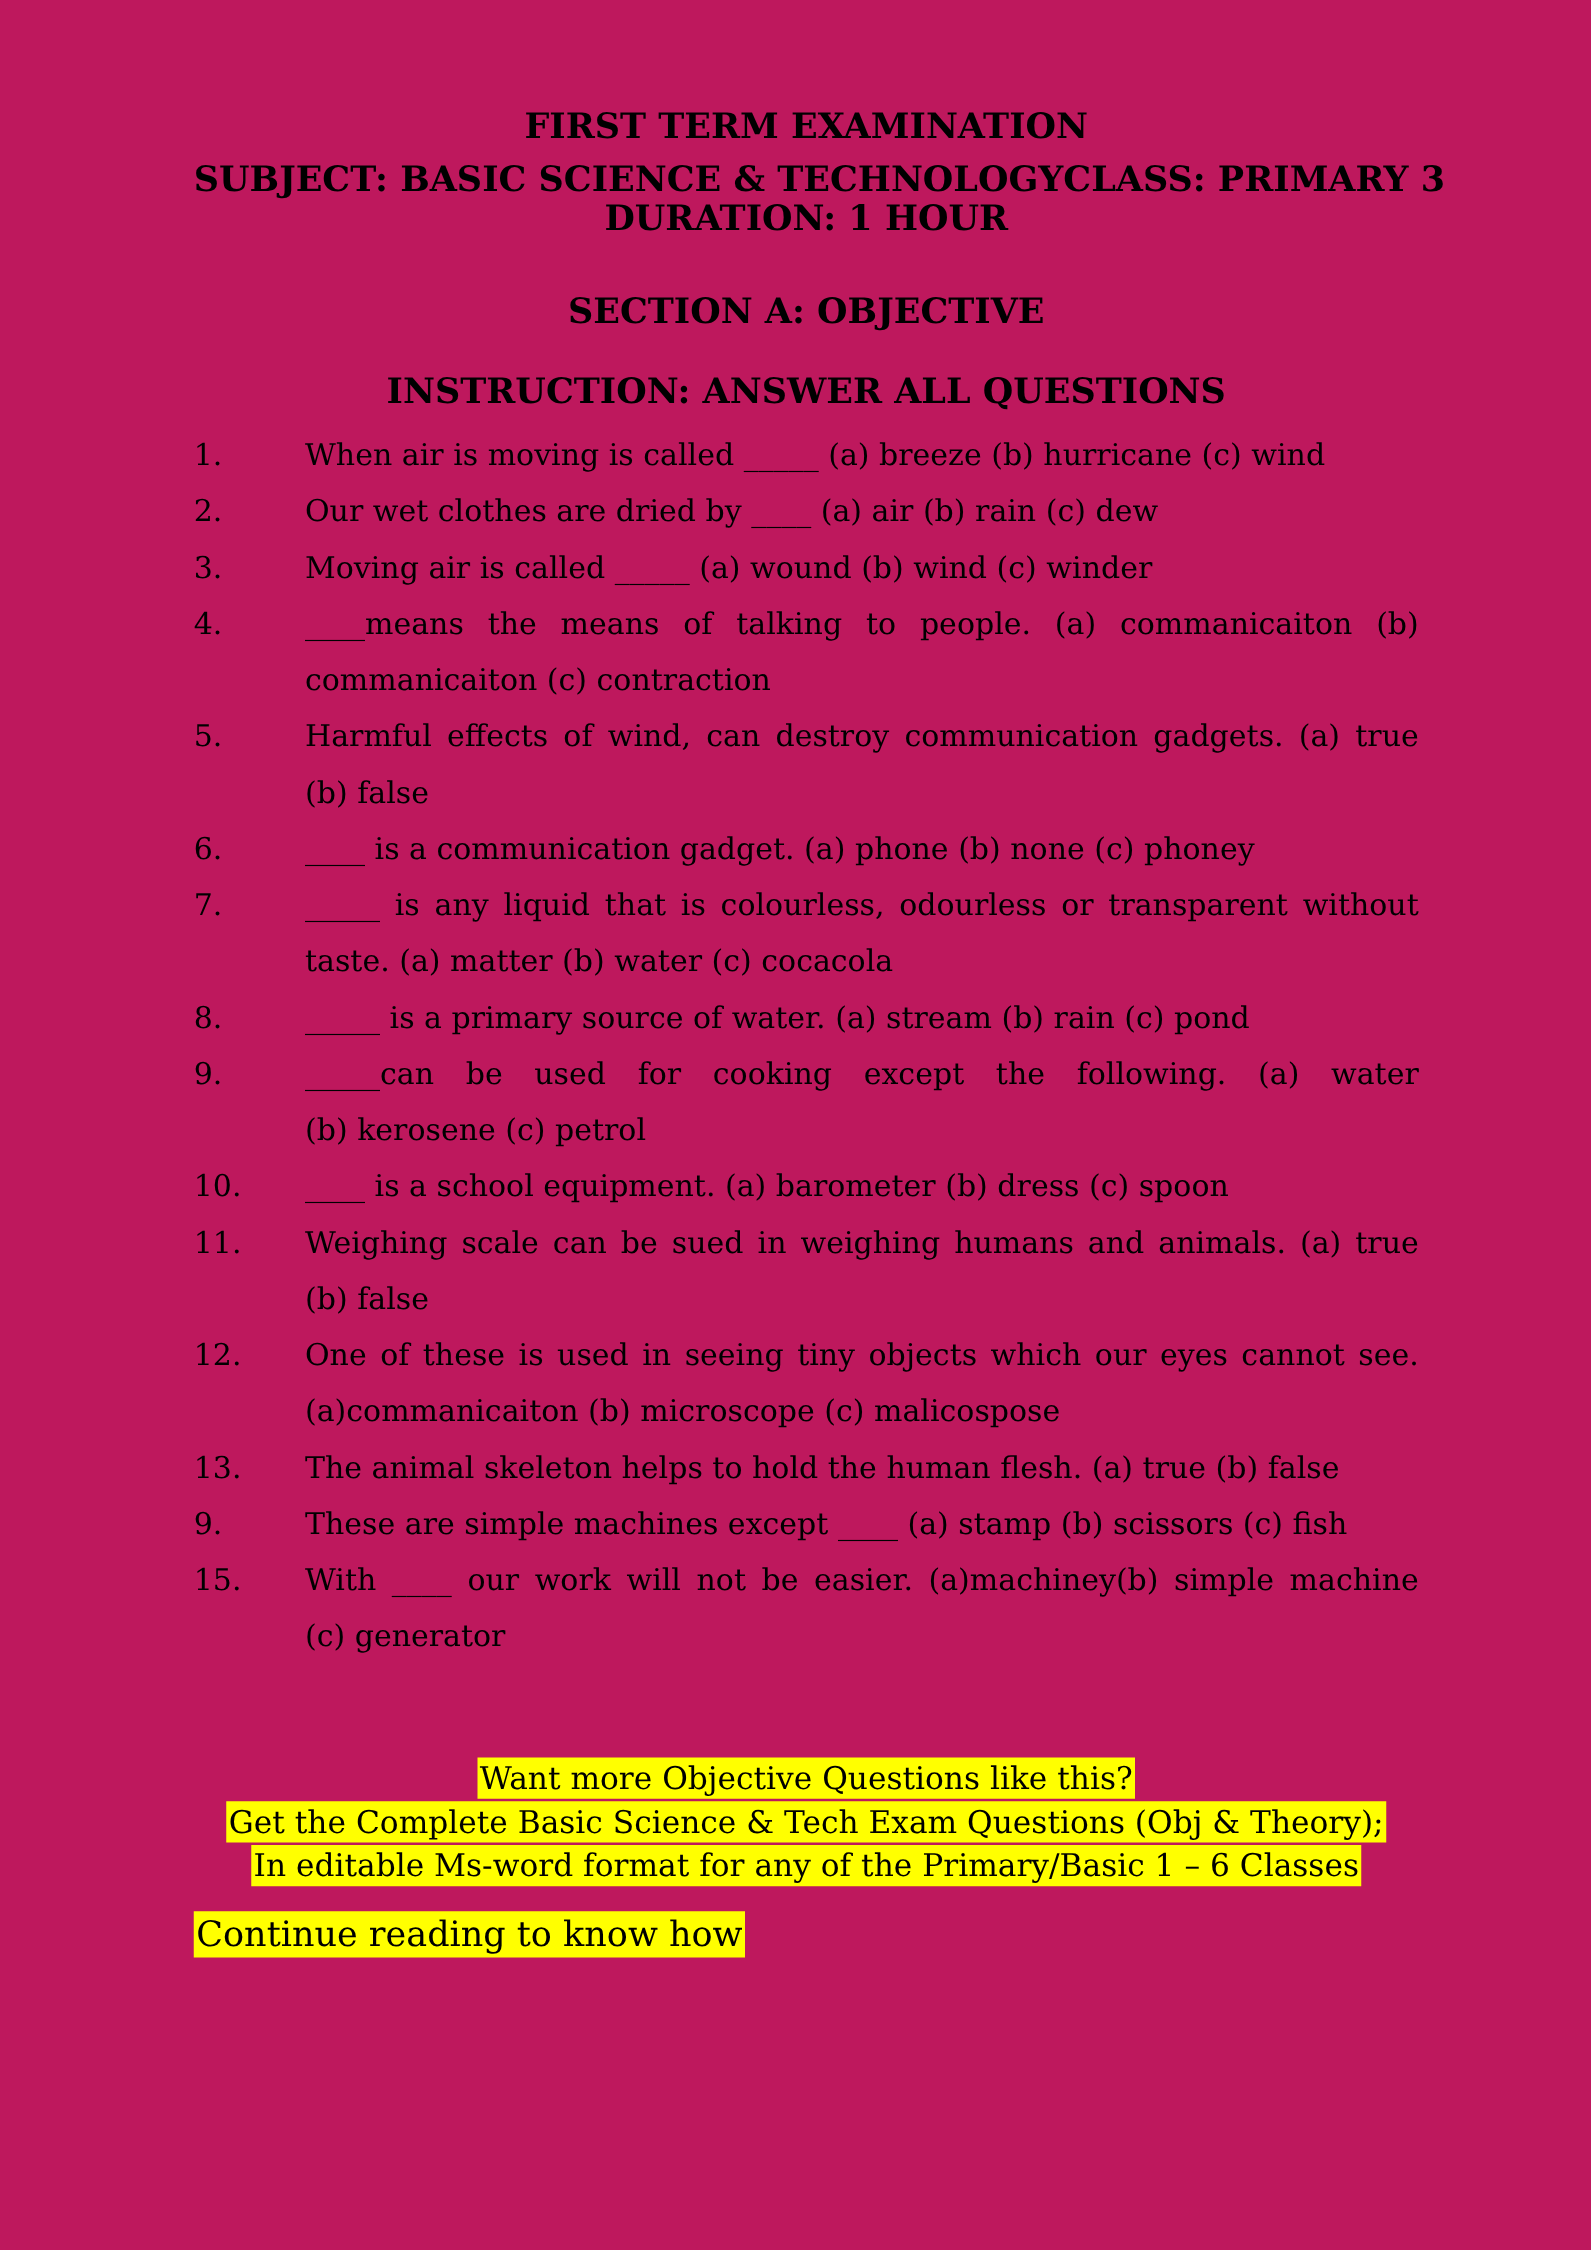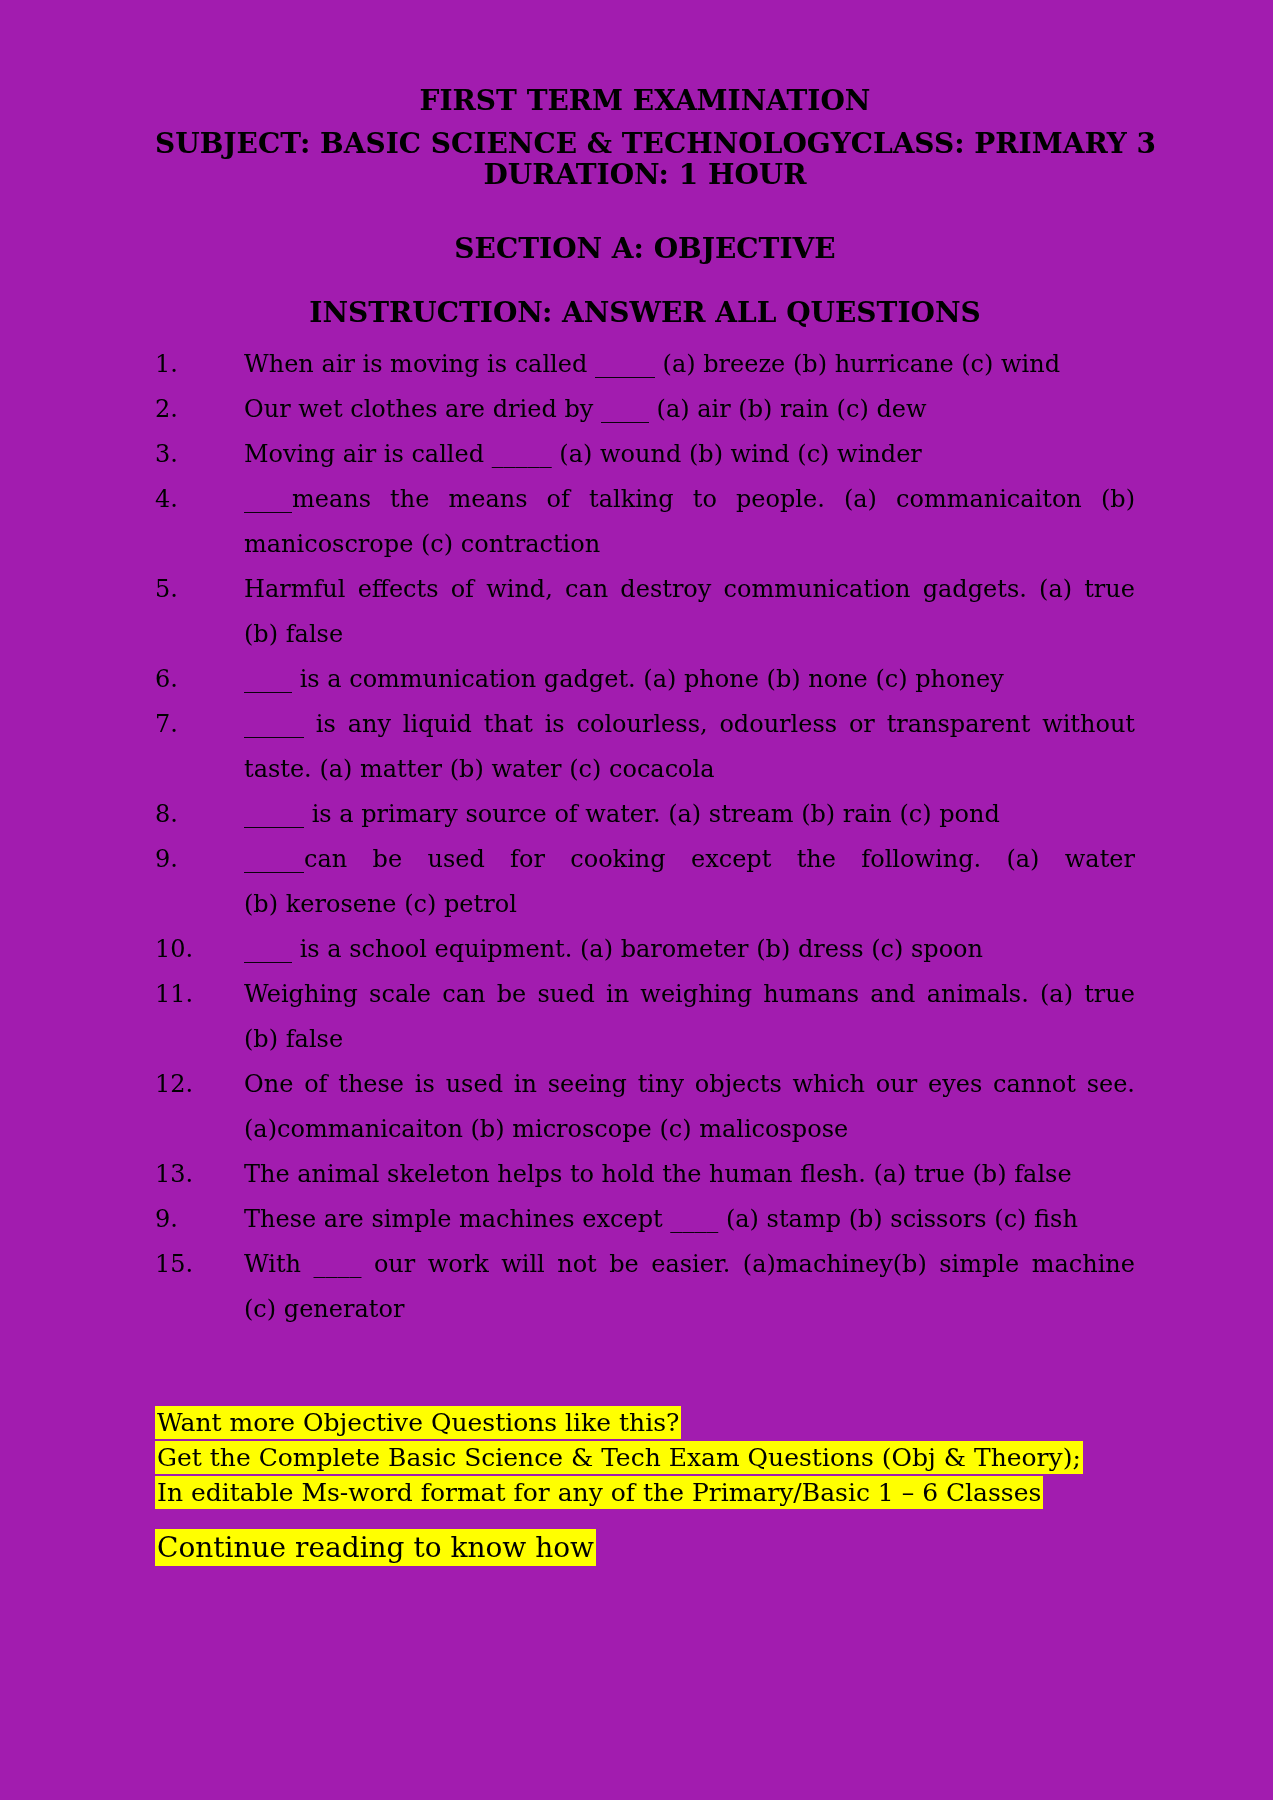--- a/index.html
+++ b/index.html
@@ -5,21 +5,21 @@
   html, body { margin: 0; padding: 0; background: #ffffff; }
   body {
     width: 1273px; height: 1800px;
     color: #000000;
     font-family: "DejaVu Serif", "Liberation Serif", serif;
   }
   .page {
     box-sizing: border-box;
     width: 1273px; height: 1800px;
     padding: 85px 138px 0 155px;
-    background: #a21caf;
+    background: #be185d;
     overflow: hidden;
   }
   
   .hline {
     font-weight: bold;
     font-size: 28px;
     line-height: 31px;
     white-space: nowrap;
   }
   .center { text-align: center; }
@@ -33,21 +33,21 @@
     flex: 0 0 77px; width: 77px;
     line-height: 45px;
   }
   .q-text { flex: 1 1 auto; min-width: 0; }
   .q-line { display: block; line-height: 45px; margin-left: 12px; }
   .q-line.just {
     text-align: justify;
     text-align-last: justify;
   }
   
-  .promo { margin-top: 73px; font-size: 25px; }
+  .promo { margin-top: 73px; font-size: 25px; text-align: center; }
   .p-line { line-height: 35px; }
   .promo-cta { margin-top: 20px; font-size: 28px; line-height: 35px; }
   .hl {
     background: var(--hl-color, #ffff00);
     padding: 2px 2px;
     box-decoration-break: clone;
   }
 </style>
 </head>
 <body>
@@ -83,21 +83,21 @@
       <div class="q-row">
         <span class="q-num">3.</span>
         <div class="q-text">
           <span class="q-line">Moving air is called _____ (a) wound (b) wind (c) winder</span>
         </div>
       </div>
       <div class="q-row">
         <span class="q-num">4.</span>
         <div class="q-text">
           <span class="q-line just">____means the means of talking to people. (a) commanicaiton (b)</span>
-          <span class="q-line">manicoscrope (c) contraction</span>
+          <span class="q-line">commanicaiton (c) contraction</span>
         </div>
       </div>
       <div class="q-row">
         <span class="q-num">5.</span>
         <div class="q-text">
           <span class="q-line just">Harmful effects of wind, can destroy communication gadgets. (a) true</span>
           <span class="q-line">(b) false</span>
         </div>
       </div>
       <div class="q-row">

